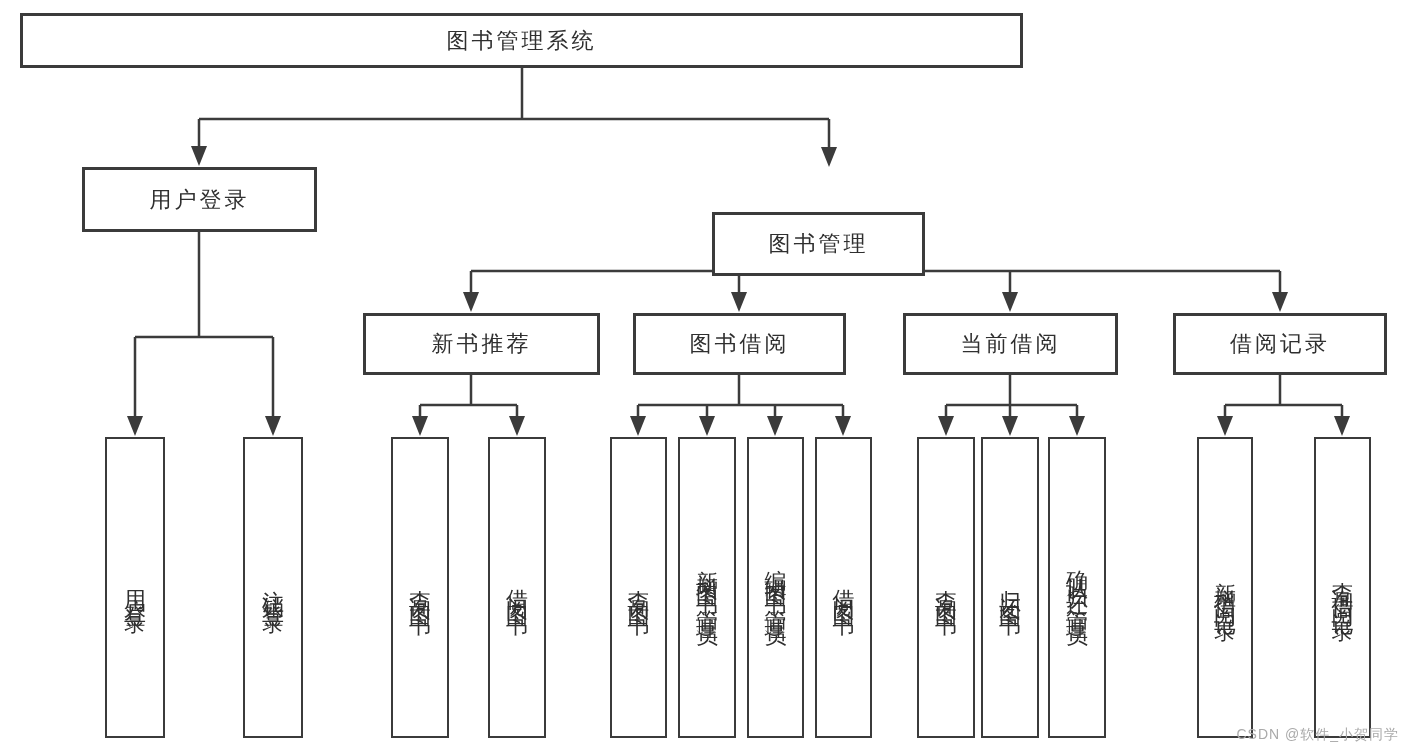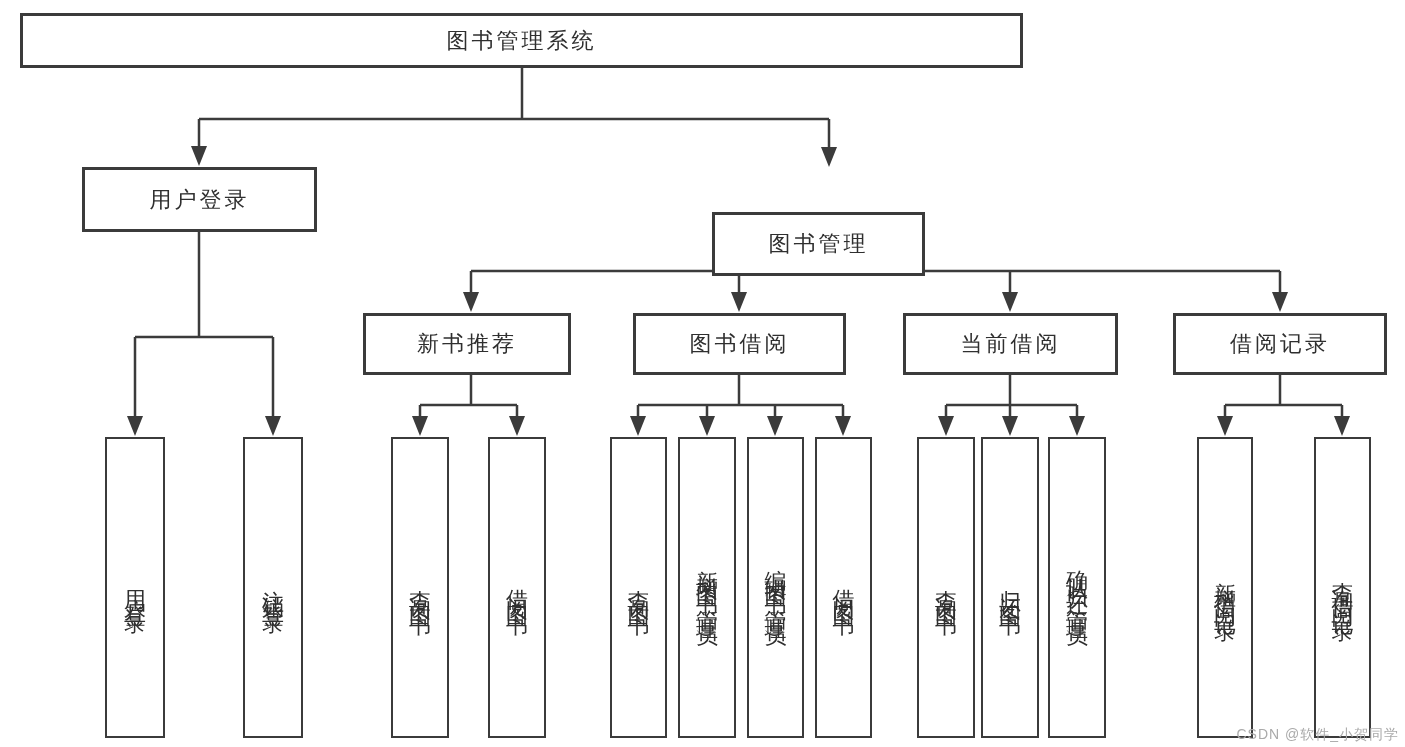--- a/index.html
+++ b/index.html
@@ -125,21 +125,21 @@
     <span>图书管理系统</span>
   </div>
 
   <div class="node h-node" style="left:82px; top:167px; width:235px; height:65px;">
     <span>用户登录</span>
   </div>
   <div class="node h-node" style="left:712px; top:168px; width:213px; height:64px;margin-top:44px;">
     <span>图书管理</span>
   </div>
 
-  <div class="node h-node" style="left:363px; top:313px; width:208px; height:62px;">
+  <div class="node h-node" style="left:363px; top:313px; width:237px; height:62px;">
     <span>新书推荐</span>
   </div>
   <div class="node h-node" style="left:903px; top:313px; width:215px; height:62px;">
     <span>当前借阅</span>
   </div>
   <div class="node h-node" style="left:633px; top:313px; width:213px; height:62px;">
     <span>图书借阅</span>
   </div>
   <div class="node h-node" style="left:1173px; top:313px; width:214px; height:62px;">
     <span>借阅记录</span>

